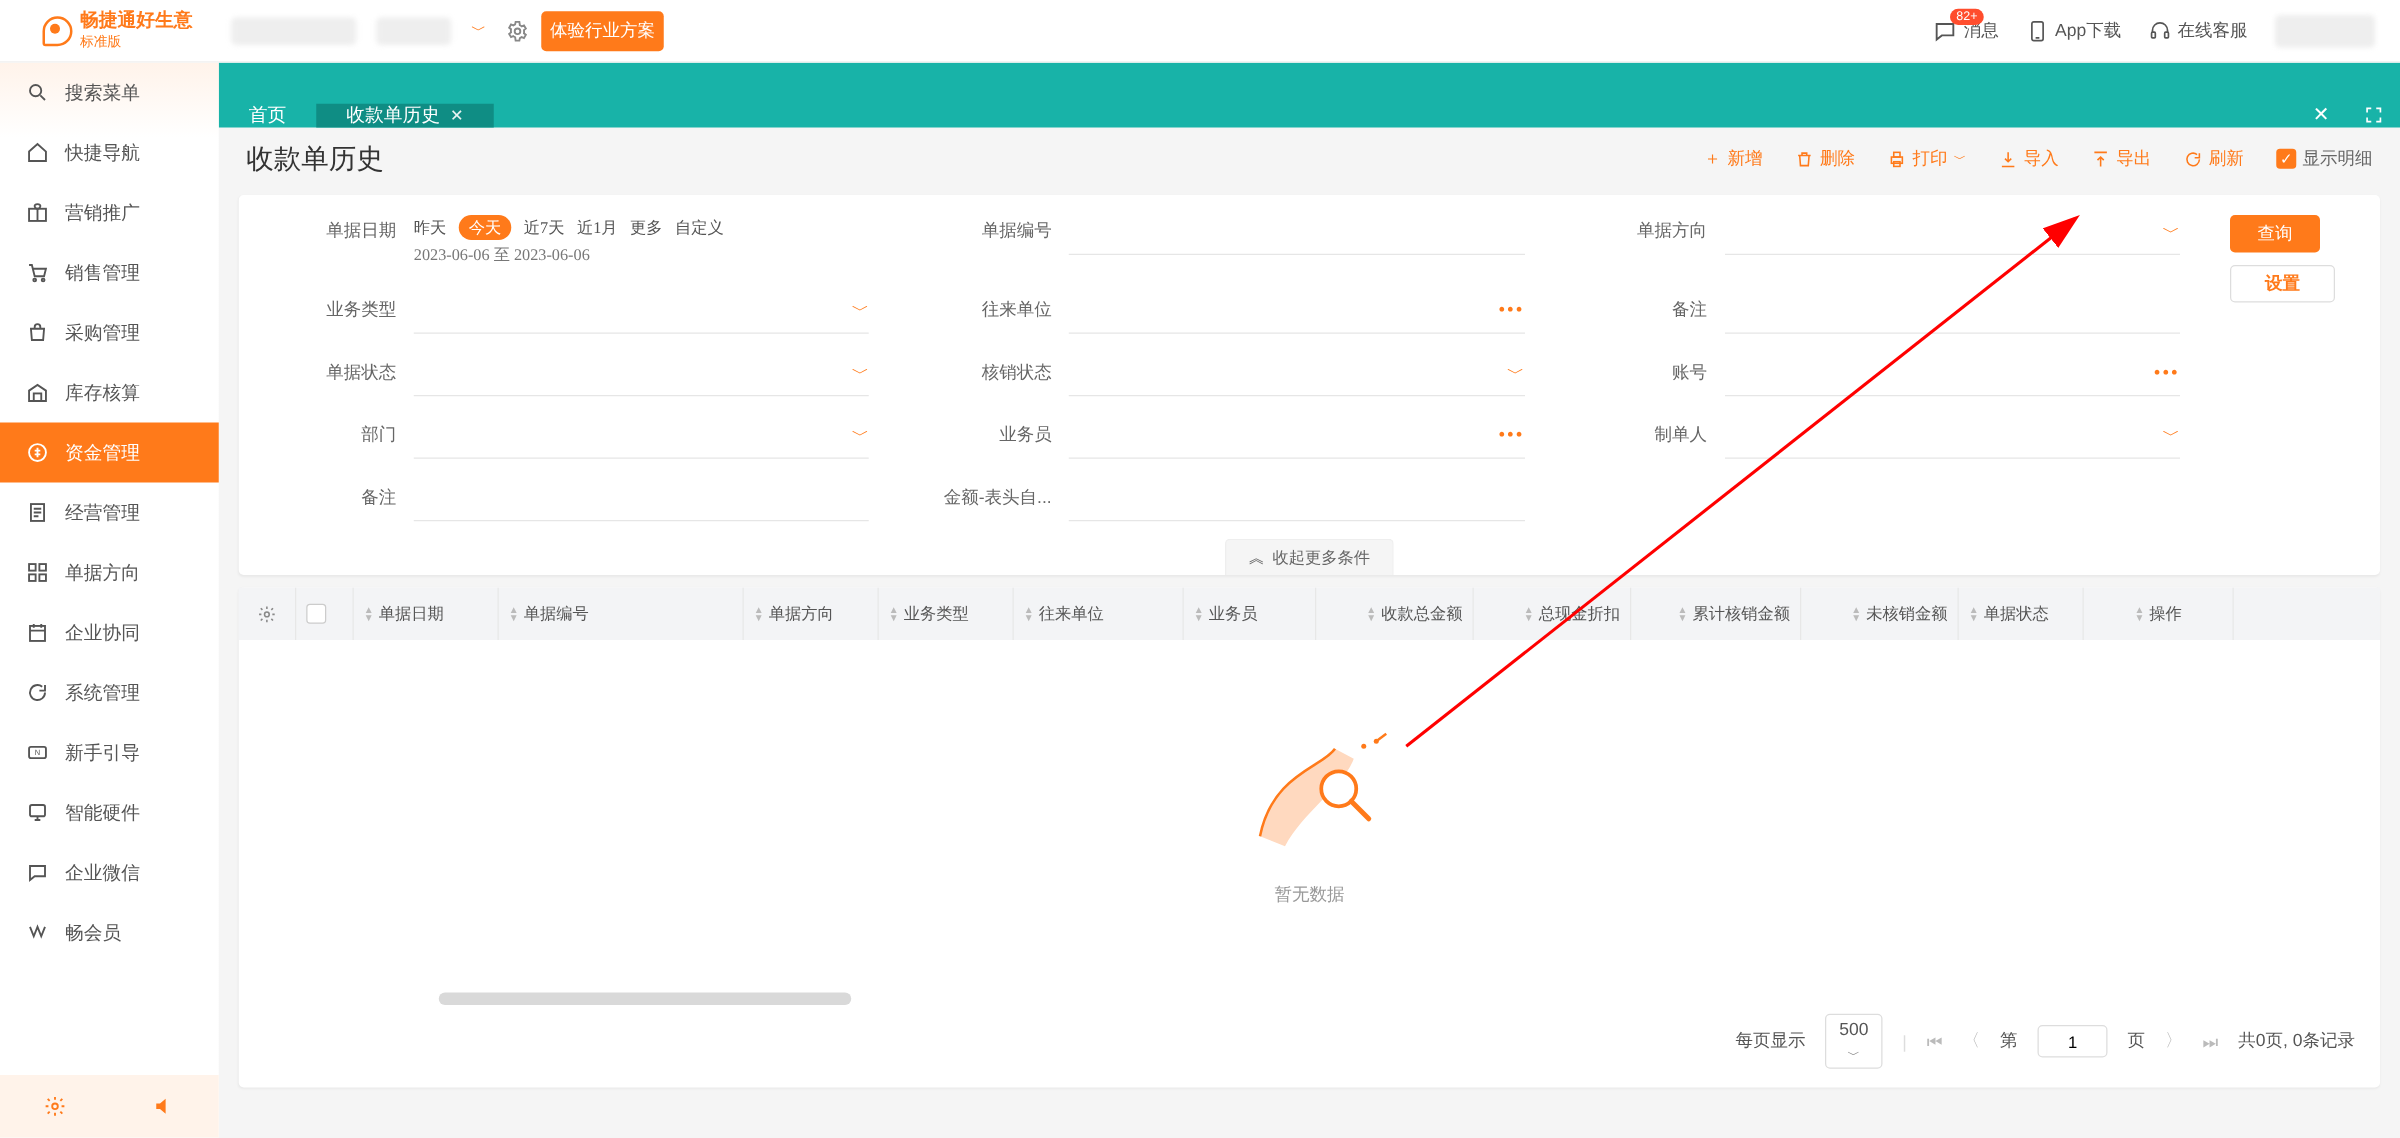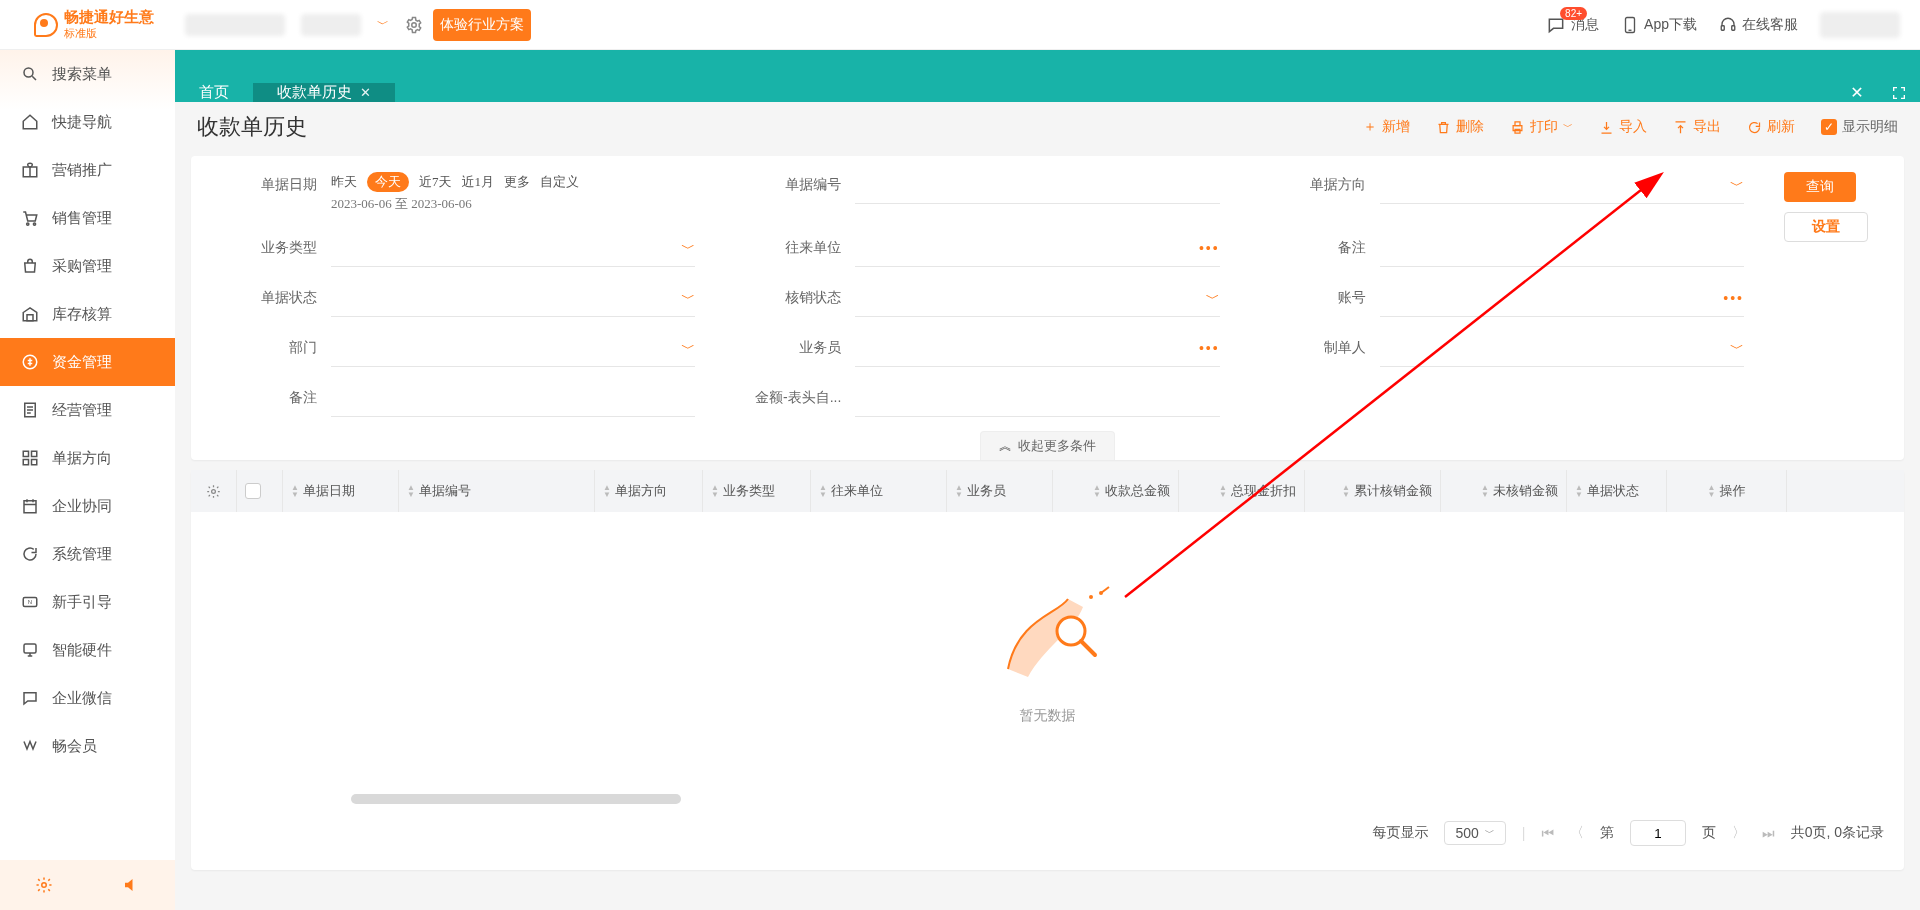--- a/index.html
+++ b/index.html
@@ -71,21 +71,21 @@
     .sorter { display:flex; flex-direction:column; font-size:8px; line-height:7px; color:#bbb; }
     .gear-cell { width:46px; flex:none; }
     .chk-cell  { width:46px; flex:none; }
     .chkbox { width:16px; height:16px; border:1px solid #ccc; border-radius:3px; background:#fff; }
     .tbody-empty { display:flex; flex-direction:column; align-items:center; justify-content:center; height:280px; color:#999; gap:18px; }
     .empty-ill { width:130px; height:110px; position:relative; }
     .scroll-placeholder { height:14px; position:relative; }
     .scroll-fake { position:absolute; left:160px; height:10px; width:330px; background:#d9d9d9; border-radius:6px; bottom:2px; }
     
     .pager { display:flex; align-items:center; justify-content:flex-end; gap:16px; height:54px; padding:0 20px; color:#555; font-size:14px; }
-    .pager .sel { border:1px solid #ddd; border-radius:4px; padding:3px 10px; display:flex; align-items:center; gap:6px; }
+    .pager .sel { border:1px solid #ddd; border-radius:4px; padding:3px 10px; display:flex; align-items:center; gap:6px;flex-direction:column; }
     .pg-btn { color:#bbb; }
     .pg-input { border:1px solid #ddd; border-radius:4px; width:56px; height:26px; text-align:center; }
     
     svg { display:block; }
   </style>
 </head>
 <body>
 
 <div class="topbar">
   <div class="brand">

